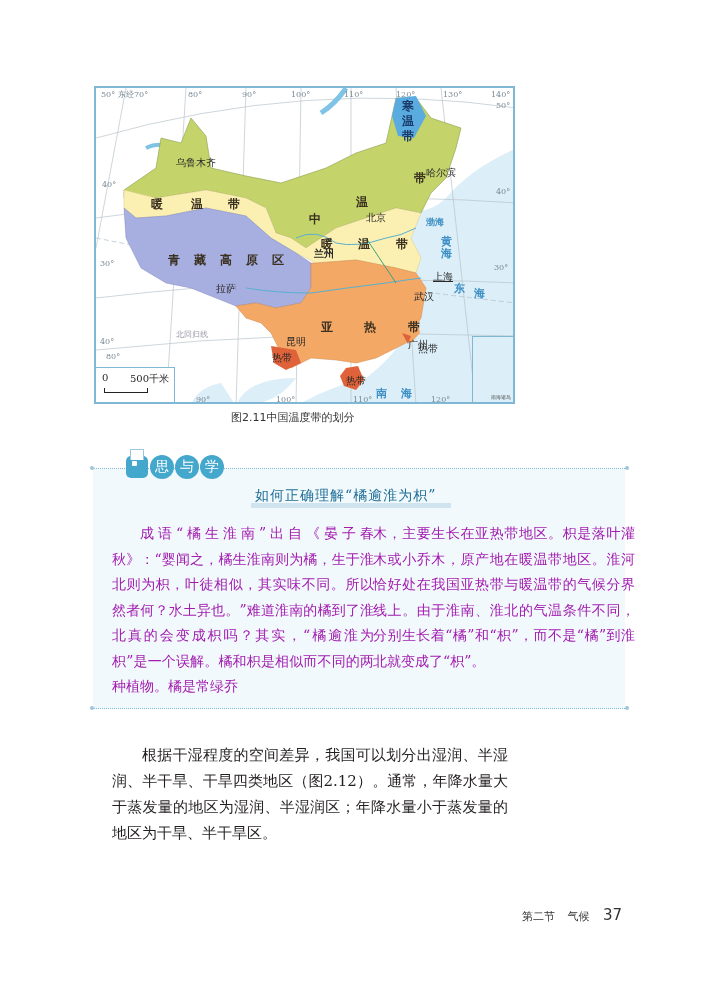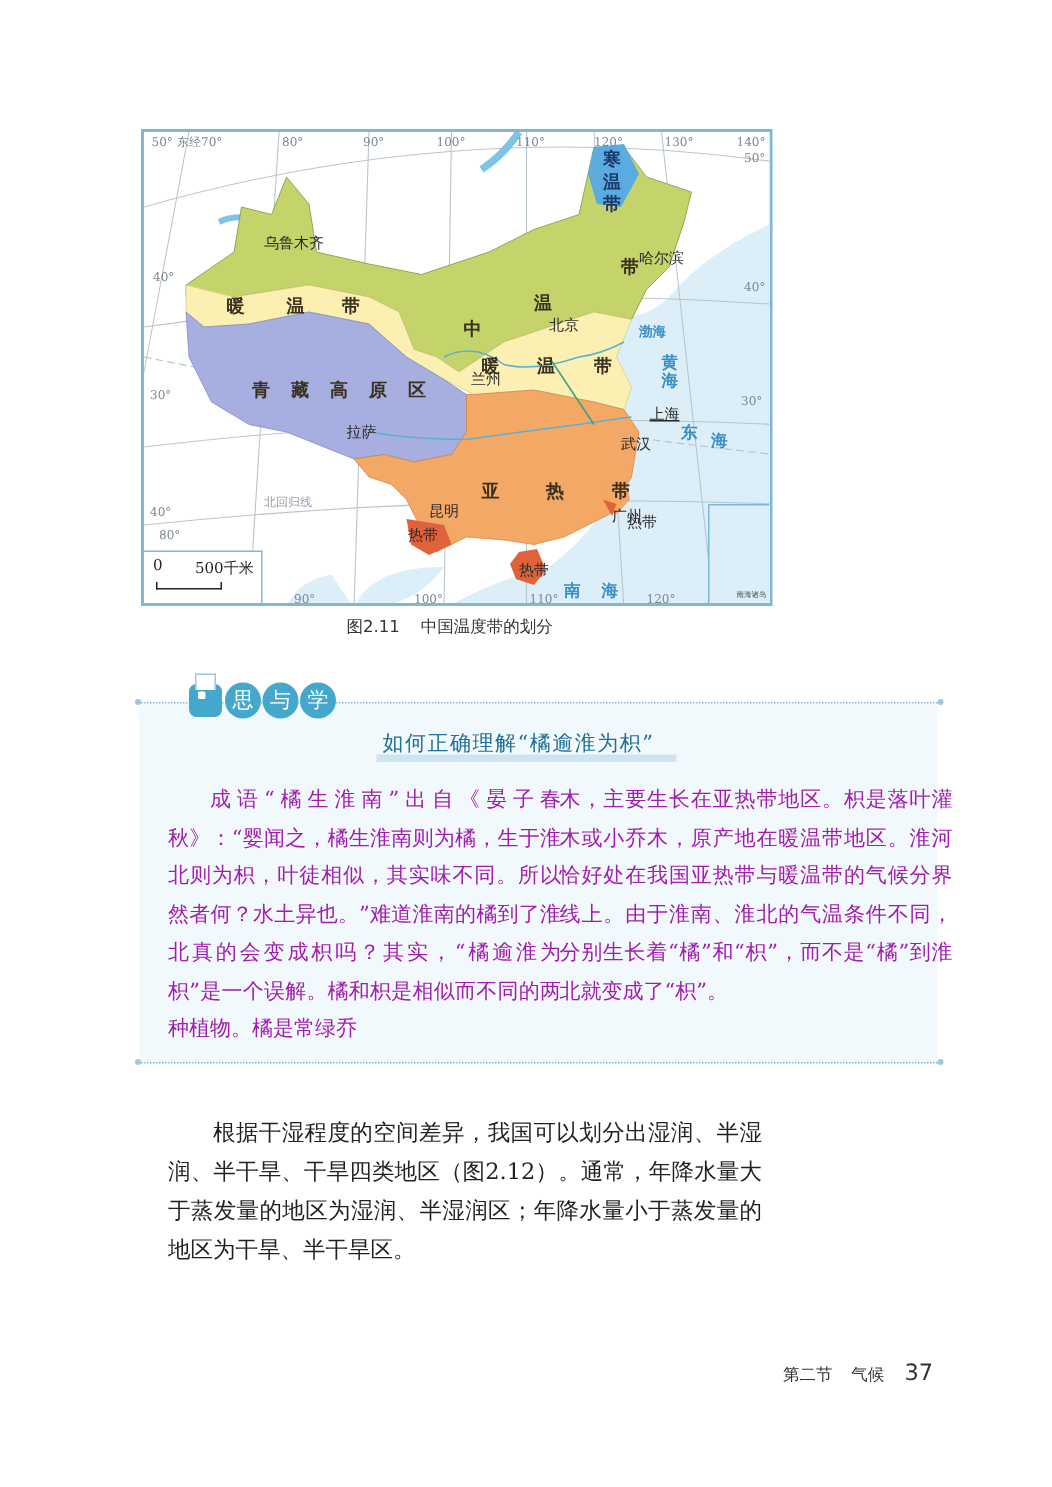--- a/index.html
+++ b/index.html
@@ -11,21 +11,21 @@
   .map-label.sea{font-size:11px;color:#3c8fc4;font-weight:bold;}
   .map-label.tick{font-size:8px;color:#7a8a96;}
   .map-label.city{font-size:10px;color:#2a2a2a;}
   .scale{position:absolute;left:0;bottom:0;width:78px;height:34px;background:#fff;border-top:1px solid #7fb8d4;border-right:1px solid #7fb8d4;}
   .scale .lbl{position:absolute;top:4px;left:6px;font-size:10px;}
   .scale .lbl2{position:absolute;top:4px;left:34px;font-size:10px;}
   .scale .bar{position:absolute;left:8px;top:20px;width:42px;height:4px;border:1.5px solid #222;border-top:none;}
   .inset{position:absolute;right:0;bottom:0;width:40px;height:65px;border-left:1px solid #7fb8d4;border-top:1px solid #7fb8d4;background:#dceef8;}
   .inset .cap{position:absolute;bottom:2px;right:2px;font-size:5px;color:#555;}
   .fig-caption{position:absolute;left:231px;top:410px;font-size:11px;color:#333;}
-  .fig-caption .num{font-family:"DejaVu Sans",sans-serif;margin-right:14px;}
+  .fig-caption .num{font-family:"DejaVu Sans",sans-serif;}
   .box{position:absolute;left:93px;top:469px;width:532px;height:240px;background:#f2f9fd;}
   .dotline{position:absolute;left:92px;height:0;border-top:1.5px dotted #7fb8d4;width:535px;}
   .dot-end{position:absolute;width:4px;height:4px;border-radius:50%;background:#9fc7db;}
   .badge{position:absolute;left:126px;top:455px;display:flex;align-items:center;}
   .badge .book{width:22px;height:22px;border-radius:5px;background:#44a7cc;margin-right:2px;position:relative;}
   .badge .book::before{content:"";position:absolute;left:4px;top:-7px;width:12px;height:10px;border:1px solid #9fc7db;border-bottom:none;background:#fff;}
   .badge .book::after{content:"";position:absolute;left:6px;top:5px;width:5px;height:5px;background:#fff;border-radius:1px;}
   .badge .circle{width:24px;height:24px;border-radius:50%;background:#44a7cc;color:#fff;font-size:14px;display:flex;align-items:center;justify-content:center;margin-right:1px;font-family:"DejaVu Sans",sans-serif;}
   .box-title{position:absolute;left:255px;top:487px;font-size:14px;color:#1f6f96;letter-spacing:1px;}
   .box-title-bar{position:absolute;left:251px;top:503px;width:200px;height:5px;background:#cfe4ef;}
@@ -139,22 +139,22 @@
   <span class="map-label big" style="left:268px;top:233px;">热</span>
   <span class="map-label big" style="left:312px;top:233px;">带</span>
 
   <span class="map-label city" style="left:176px;top:265px;">热带</span>
   <span class="map-label city" style="left:250px;top:288px;">热带</span>
   <span class="map-label city" style="left:322px;top:256px;">热带</span>
 
   <span class="map-label city" style="left:80px;top:70px;">乌鲁木齐</span>
   <span class="map-label city" style="left:330px;top:80px;">哈尔滨</span>
   <span class="map-label city" style="left:270px;top:125px;">北京</span>
-  <span class="map-label city" style="left:218px;top:161px;">兰州</span>
-  <span class="map-label city" style="left:120px;top:196px;margin-left:15px;">拉萨</span>
+  <span class="map-label city" style="left:218px;top:161px;font-weight:bold;">兰州</span>
+  <span class="map-label city" style="left:120px;top:196px;">拉萨</span>
   <span class="map-label city" style="left:337px;top:184px;text-decoration:underline;">上海</span>
   <span class="map-label city" style="left:318px;top:204px;text-align:center;">武汉</span>
   <span class="map-label city" style="left:190px;top:249px;">昆明</span>
   <span class="map-label city" style="left:312px;top:252px;">广州</span>
 
   <span class="map-label sea" style="left:330px;top:130px;font-size:9px;">渤海</span>
   <span class="map-label sea" style="left:345px;top:148px;">黄</span>
   <span class="map-label sea" style="left:345px;top:160px;">海</span>
   <span class="map-label sea" style="left:358px;top:195px;">东</span>
   <span class="map-label sea" style="left:378px;top:200px;">海</span>

